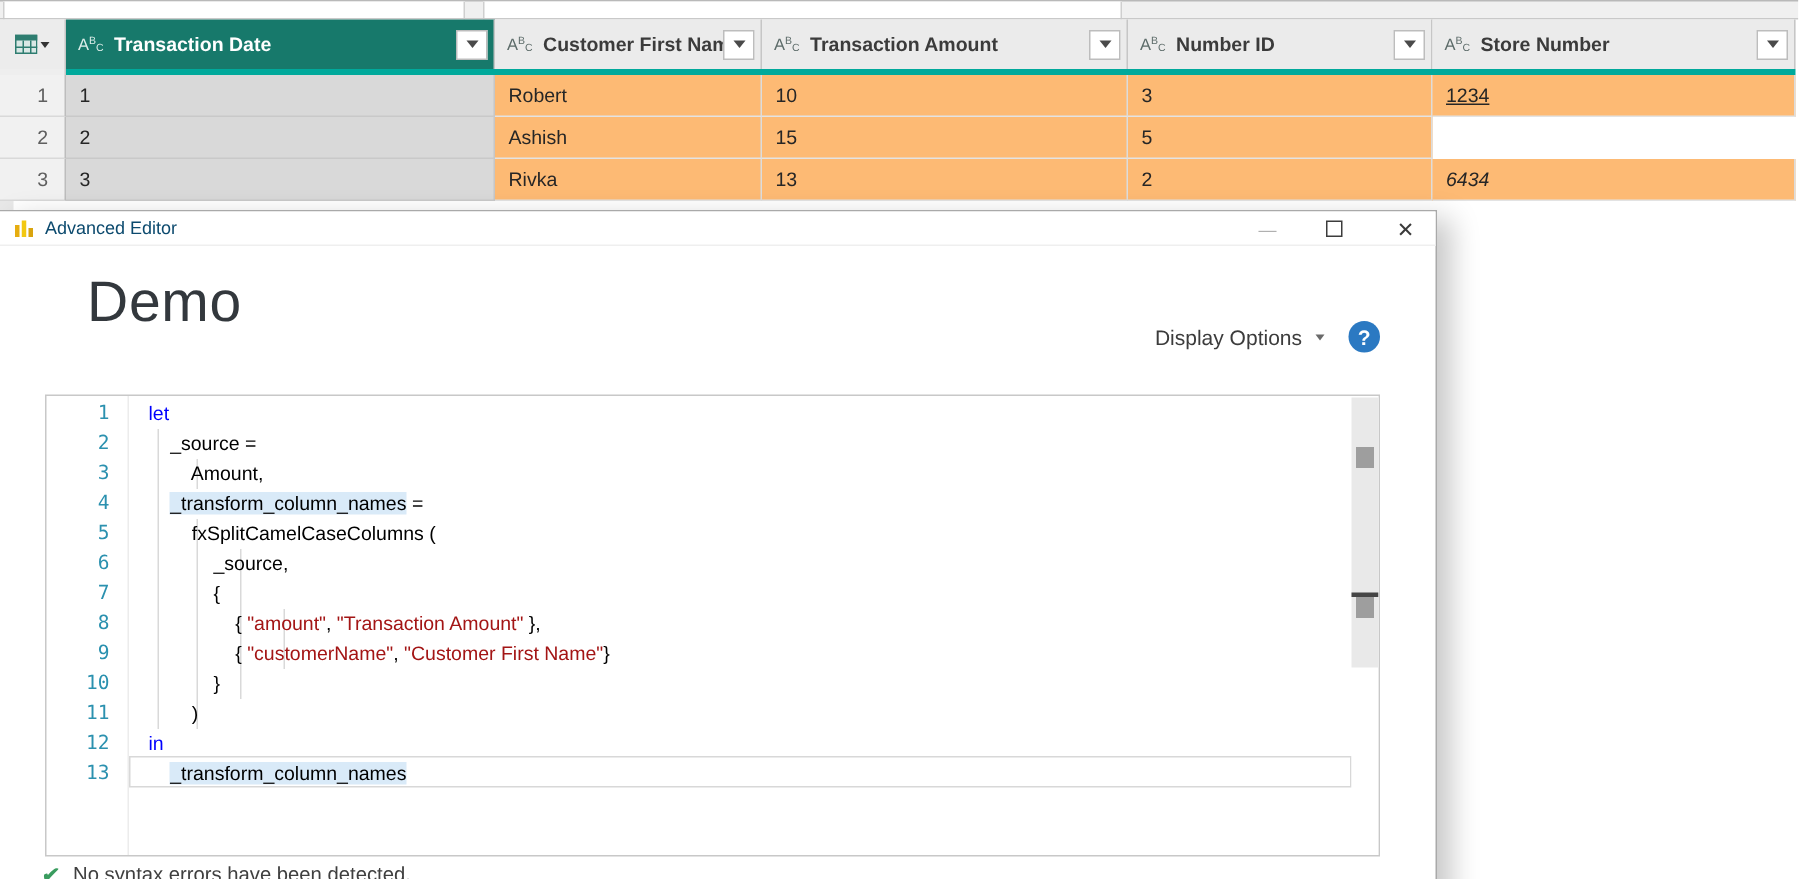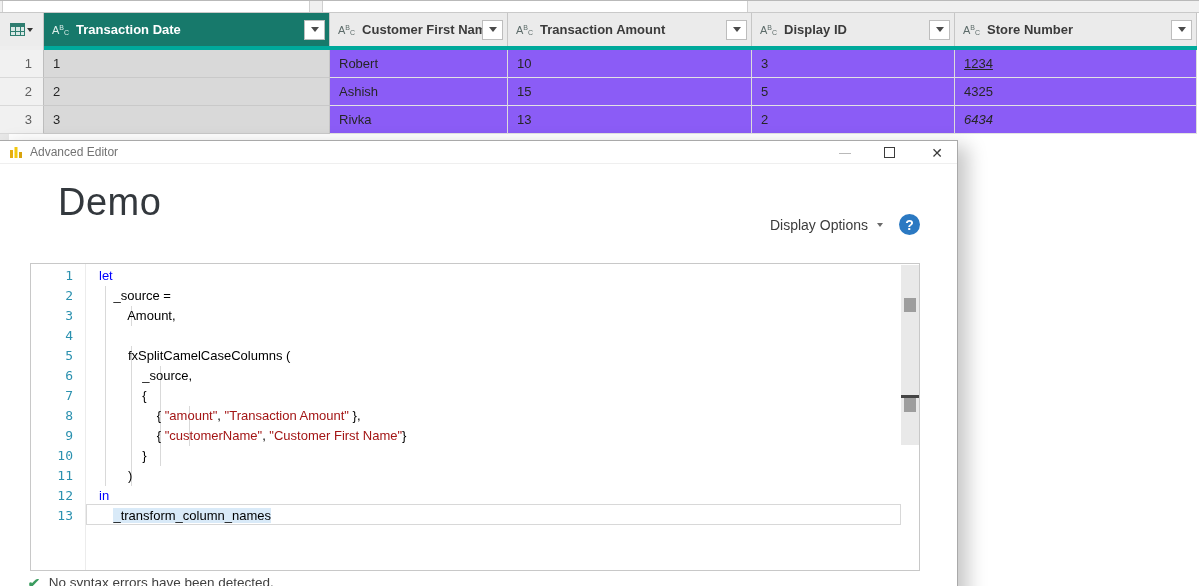--- a/index.html
+++ b/index.html
@@ -27,31 +27,31 @@
   .fbtn{width:21px;height:20px;background:#ffffff;border:1px solid #bdbdbd;box-sizing:border-box;margin-right:4px;
         display:flex;align-items:center;justify-content:center;flex:0 0 auto;cursor:pointer;}
   .tri{width:0;height:0;border-left:4px solid transparent;border-right:4px solid transparent;border-top:5px solid #4a4a4a;}
   .tri.sm{border-left-width:3px;border-right-width:3px;border-top-width:4px;border-top-color:#333;}
   .accent{position:absolute;left:44px;top:46px;width:1153px;height:4px;background:#00a99b;}
   .accent-corner{position:absolute;left:0;top:46px;width:44px;height:4px;background:#eeeeee;border-right:1px solid #c6c6c6;box-sizing:border-box;}
 
   .row{position:absolute;left:0;width:1199px;height:28px;}
   .rnum{position:absolute;left:0;top:0;width:44px;height:28px;background:#f1f1f1;border-right:1px solid #bdbdbd;border-bottom:1px solid #d9d9d9;
         box-sizing:border-box;font-size:13px;color:#5f5f5f;display:flex;align-items:center;justify-content:flex-end;padding-right:11px;cursor:pointer;}
-  .cell{position:absolute;top:0;height:28px;background:#8b5cf6;border-right:1px solid #dcdcdc;border-bottom:1px solid #e3e3e3;box-sizing:border-box;
+  .cell{position:absolute;top:0;height:28px;background:#fdba74;border-right:1px solid #dcdcdc;border-bottom:1px solid #e3e3e3;box-sizing:border-box;
         font-size:13px;color:#262626;display:flex;align-items:center;padding-left:9px;cursor:default;}
   .cell.selcol{background:#d9d9d9;border-right:1px solid #c6c6c6;border-bottom:1px solid #c9c9c9;}
   .tbl-sliver{position:absolute;left:0;top:134px;width:9px;height:6px;background:#e8e8e8;}
 
   
   .dialog{position:absolute;left:-1px;top:140px;width:959px;height:480px;background:#ffffff;border:1px solid #a9a9a9;
           box-sizing:border-box;box-shadow:10px 6px 18px rgba(0,0,0,0.22);}
   .titlebar{position:absolute;left:0;top:0;width:100%;height:23px;background:#ffffff;border-bottom:1px solid #efefef;box-sizing:border-box;
             display:flex;align-items:center;padding-left:10px;}
-  .dlg-title{font-size:12px;color:#737373;margin-left:8px;}
+  .dlg-title{font-size:12px;color:#0c4a6e;margin-left:8px;}
   .wbtn{position:absolute;top:2px;width:18px;height:19px;display:flex;align-items:center;justify-content:center;cursor:pointer;}
   .wbtn.min{left:836px;color:#b0b0b0;font-size:12px;}
   .wbtn.max{left:880px;}
   .maxbox{width:9px;height:9px;border:1.5px solid #3c3c3c;}
   .wbtn.close{left:928px;color:#3a3a3a;font-size:14px;}
 
   .query-name{position:absolute;left:58px;top:40px;font-size:38px;font-weight:300;color:#33383d;letter-spacing:0.5px;}
   .opts{position:absolute;top:73px;right:37px;display:flex;align-items:center;}
   .opts-label{font-size:14px;color:#3c3c3c;cursor:pointer;}
   .opts .tri.sm{margin-left:9px;border-top-color:#6a6a6a;cursor:pointer;}
@@ -117,21 +117,21 @@
     </div>
     <div class="hcell" style="left:508px;width:244px;">
       <span class="abc">A<i>B</i><b>C</b></span>
       <span class="hlabel">Transaction Amount</span>
       <span class="fbtn">
           <span class="tri"></span>
         </span>
     </div>
     <div class="hcell" style="left:752px;width:203px;">
       <span class="abc">A<i>B</i><b>C</b></span>
-      <span class="hlabel">Display ID</span>
+      <span class="hlabel">Number ID</span>
       <span class="fbtn">
           <span class="tri"></span>
         </span>
     </div>
     <div class="hcell" style="left:955px;width:242px;">
       <span class="abc">A<i>B</i><b>C</b></span>
       <span class="hlabel">Store Number</span>
       <span class="fbtn">
           <span class="tri"></span>
         </span>
@@ -147,21 +147,20 @@
     <div class="cell" style="left:508px;width:244px;">10</div>
     <div class="cell" style="left:752px;width:203px;">3</div>
     <div class="cell" style="left:955px;width:242px;text-decoration:underline;">1234</div>
   </div>
   <div class="row" style="top:78px;">
     <div class="rnum">2</div>
     <div class="cell selcol" style="left:44px;width:286px;">2</div>
     <div class="cell" style="left:330px;width:178px;">Ashish</div>
     <div class="cell" style="left:508px;width:244px;text-align:right;">15</div>
     <div class="cell" style="left:752px;width:203px;">5</div>
-    <div class="cell" style="left:955px;width:242px;">4325</div>
   </div>
   <div class="row" style="top:106px;">
     <div class="rnum">3</div>
     <div class="cell selcol" style="left:44px;width:286px;">3</div>
     <div class="cell" style="left:330px;width:178px;">Rivka</div>
     <div class="cell" style="left:508px;width:244px;">13</div>
     <div class="cell" style="left:752px;width:203px;">2</div>
     <div class="cell" style="left:955px;width:242px;font-style:italic;">6434</div>
   </div>
   <div class="tbl-sliver"></div>
@@ -210,20 +209,21 @@
         <div class="curline" style="top:240px"></div>
         <div class="guide" style="left:19px;top:22px;height:200px"></div>
         <div class="guide" style="left:45px;top:42px;height:20px"></div>
         <div class="guide" style="left:45px;top:82px;height:140px"></div>
         <div class="guide" style="left:74px;top:102px;height:100px"></div>
         <div class="guide" style="left:103px;top:142px;height:40px"></div>
 
         <div class="cl" style="top:2px"><span class="kw">let</span></div>
         <div class="cl" style="top:22px"><span>    _source =</span></div>
         <div class="cl" style="top:42px"><span>        Amount,</span></div>
+        <div class="cl" style="top:62px"><span>    </span><span class="hl">_transform_column_names</span><span> =</span></div>
         <div class="cl" style="top:82px"><span>        fxSplitCamelCaseColumns (</span></div>
         <div class="cl" style="top:102px"><span>            _source,</span></div>
         <div class="cl" style="top:122px"><span>            {</span></div>
         <div class="cl" style="top:142px"><span>                { </span><span class="str">"amount"</span><span>, </span><span class="str">"Transaction Amount"</span><span> },</span></div>
         <div class="cl" style="top:162px"><span>                { </span><span class="str">"customerName"</span><span>, </span><span class="str">"Customer First Name"</span><span>}</span></div>
         <div class="cl" style="top:182px"><span>            }</span></div>
         <div class="cl" style="top:202px"><span>        )</span></div>
         <div class="cl" style="top:222px"><span class="kw">in</span></div>
         <div class="cl" style="top:242px"><span>    </span><span class="hl">_transform_column_names</span></div>
       </div>

